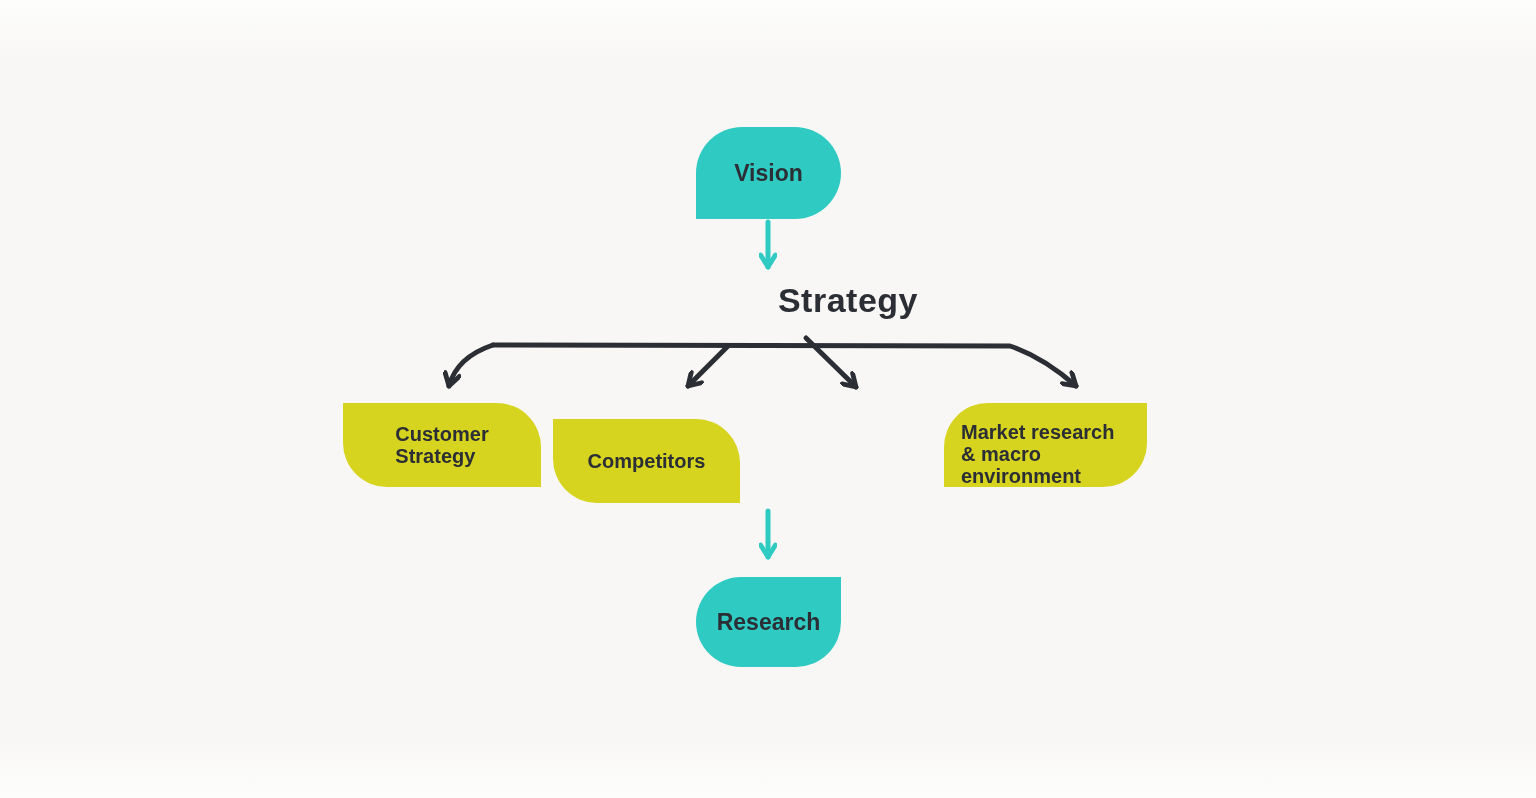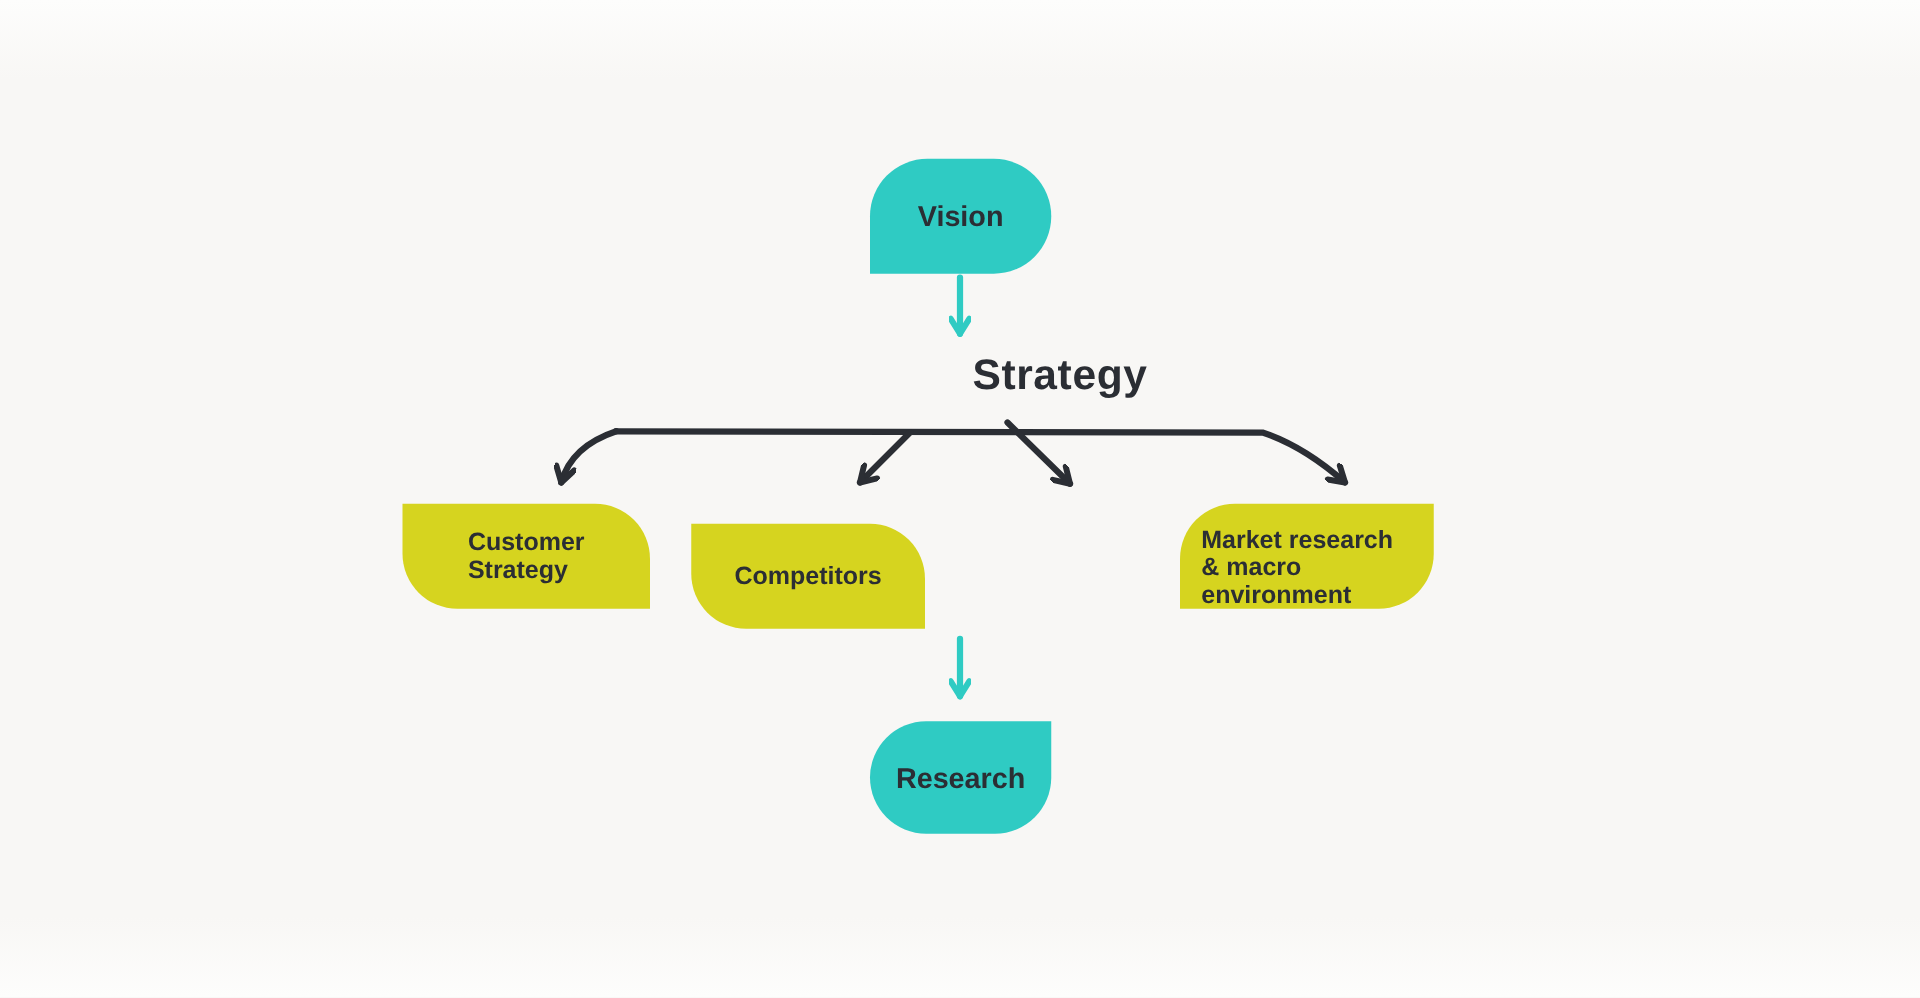--- a/index.html
+++ b/index.html
@@ -51,21 +51,21 @@
     color: var(--ink);
     letter-spacing: 0.5px;
   }
   .pillar {
     top: 403px; height: 84px;
     font-size: 20px;
     line-height: 1.1;
   }
   .round-right { border-radius: 0 44px 0 44px; }  
   .round-left  { border-radius: 44px 0 44px 0; }  
-  .pillar-1 { left: 322px; width: 198px; }
+  .pillar-1 { left: 343px; width: 198px; }
   .pillar-2 { left: 553px; width: 187px; margin-top: 16px; }
   .pillar-3 { left: 780px; width: 200px; }
   .pillar-4 { left: 944px; width: 203px; padding-left: 17px; justify-content: flex-start; align-items: flex-end; }
   .lines { text-align: left; }
   .lines span { display: block; }
 
   svg.arrow, svg.connector { position: absolute; overflow: visible; }
   .arrow-vision  { left: 748px; top: 221px; }
   .connector-fan { left: 430px; top: 330px; }
   .arrow-roadmap { left: 748px; top: 505px; }

